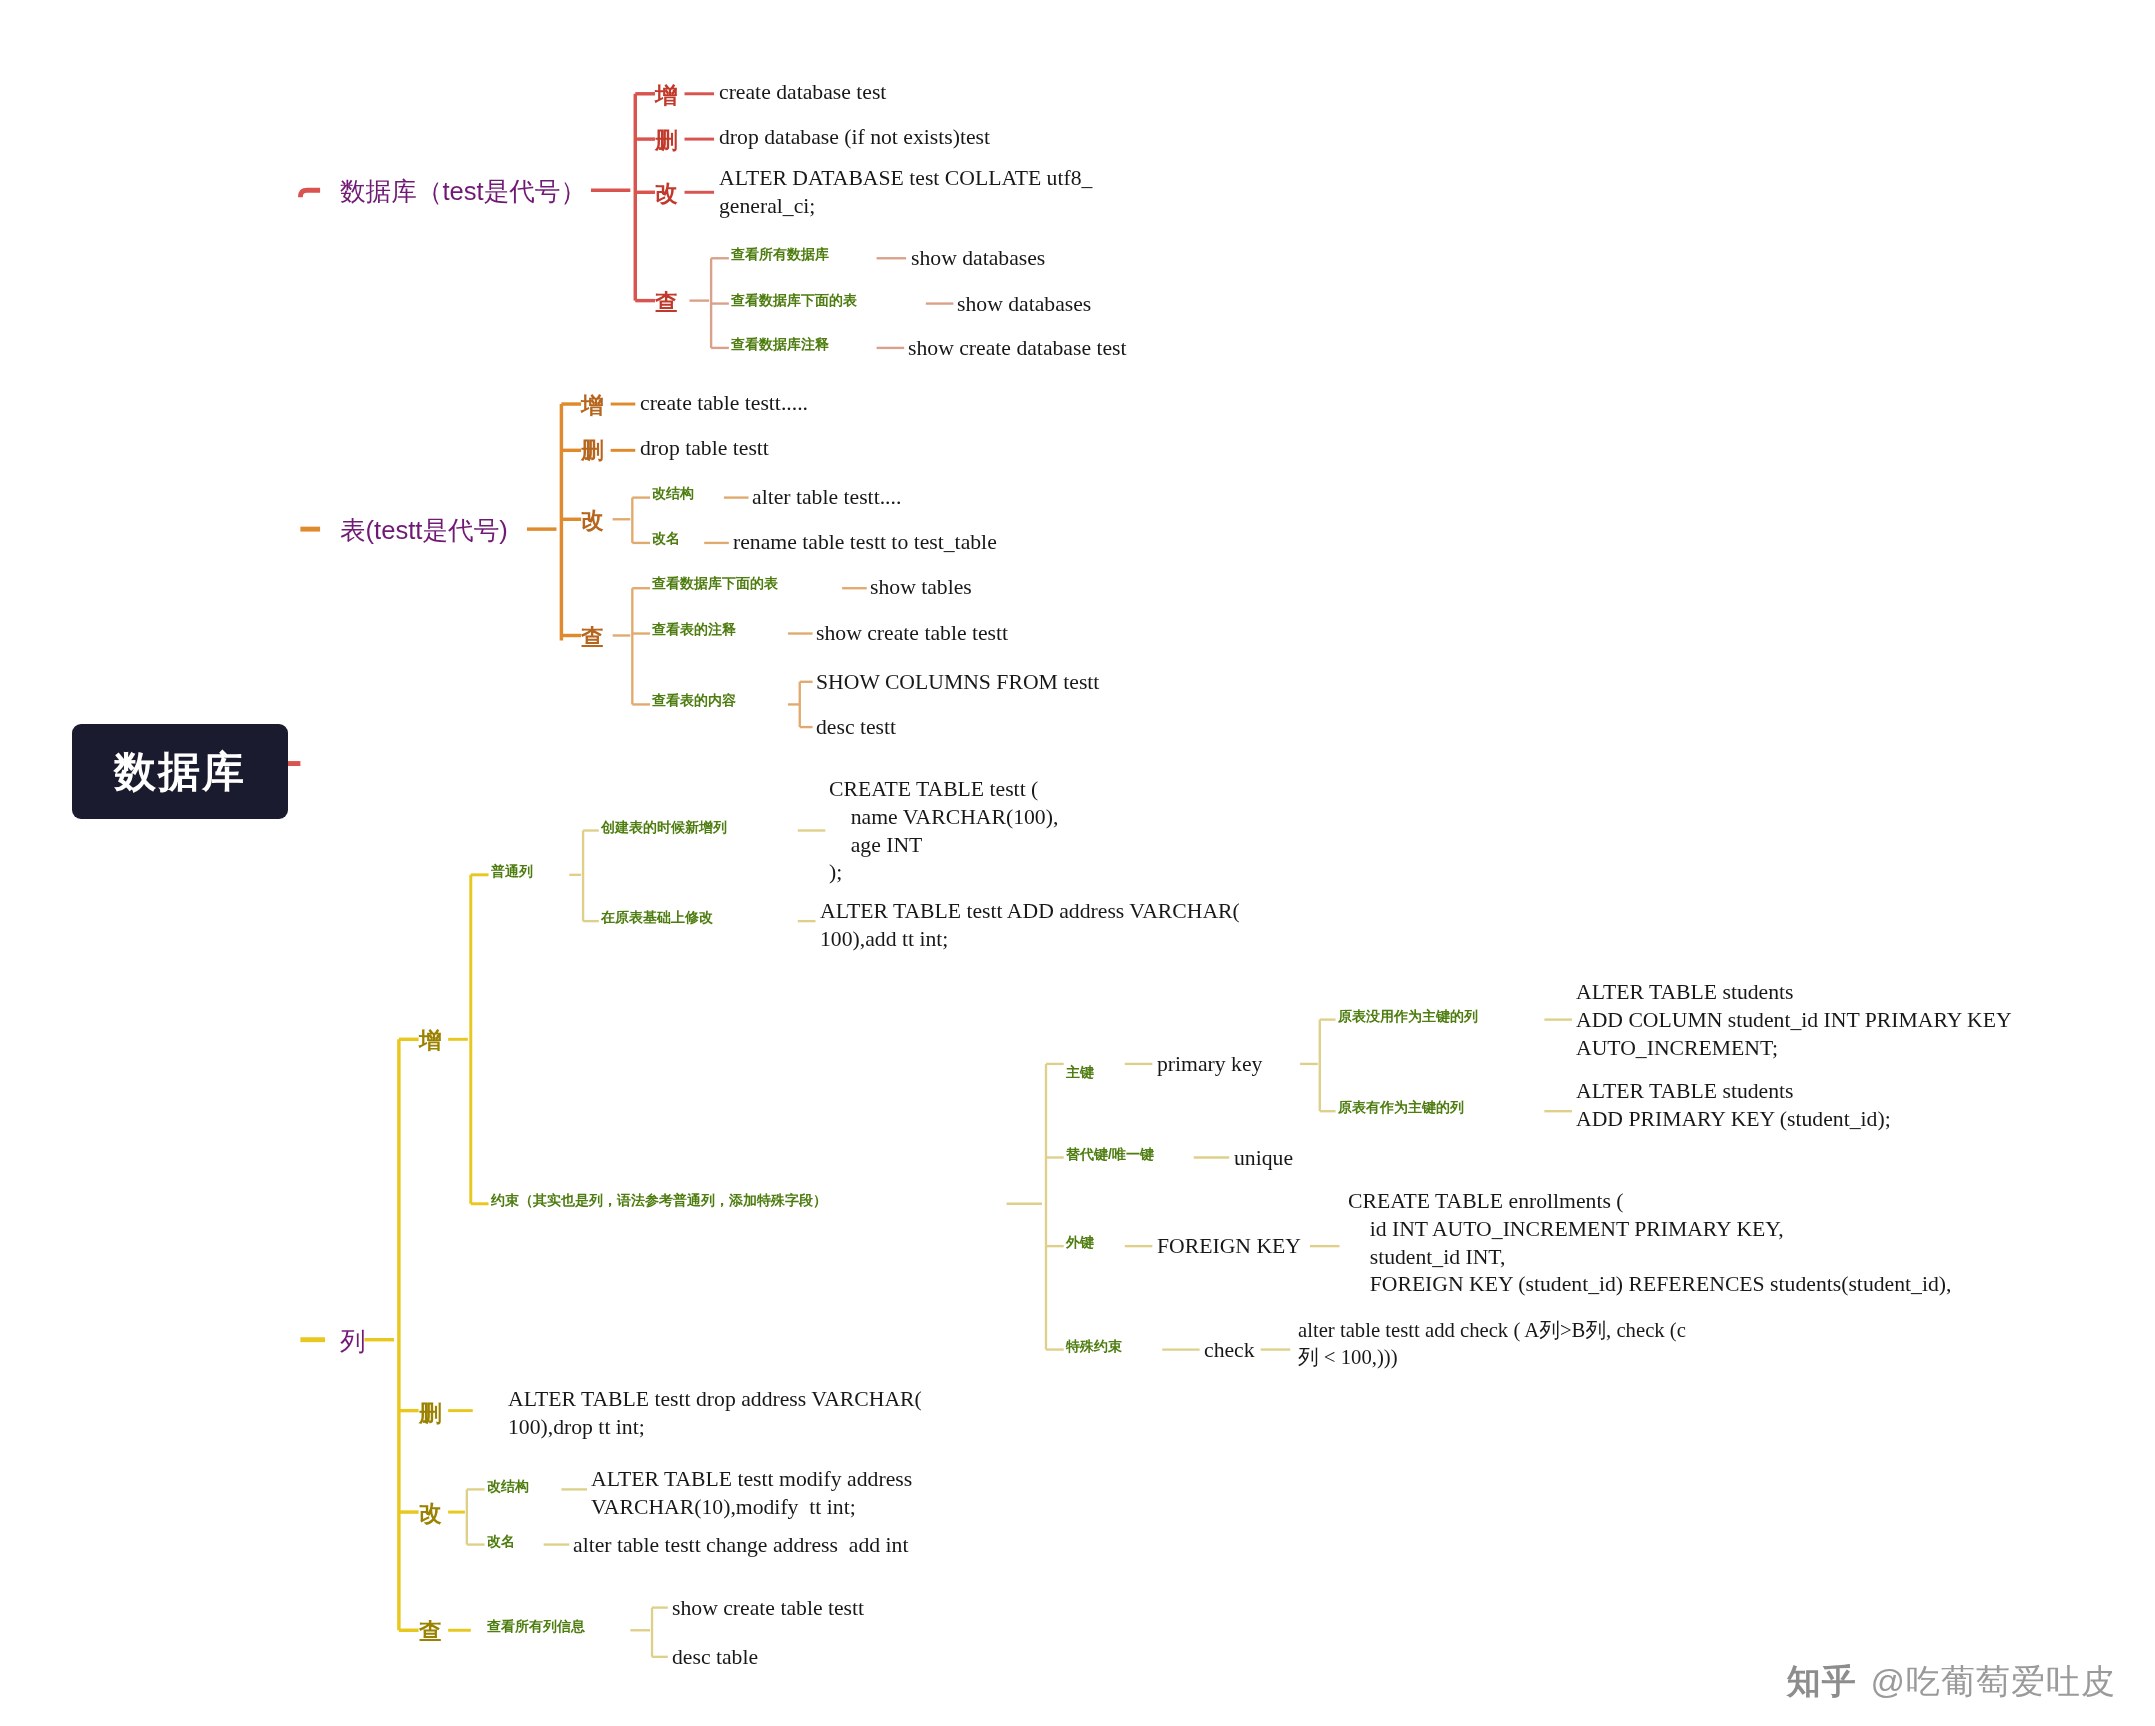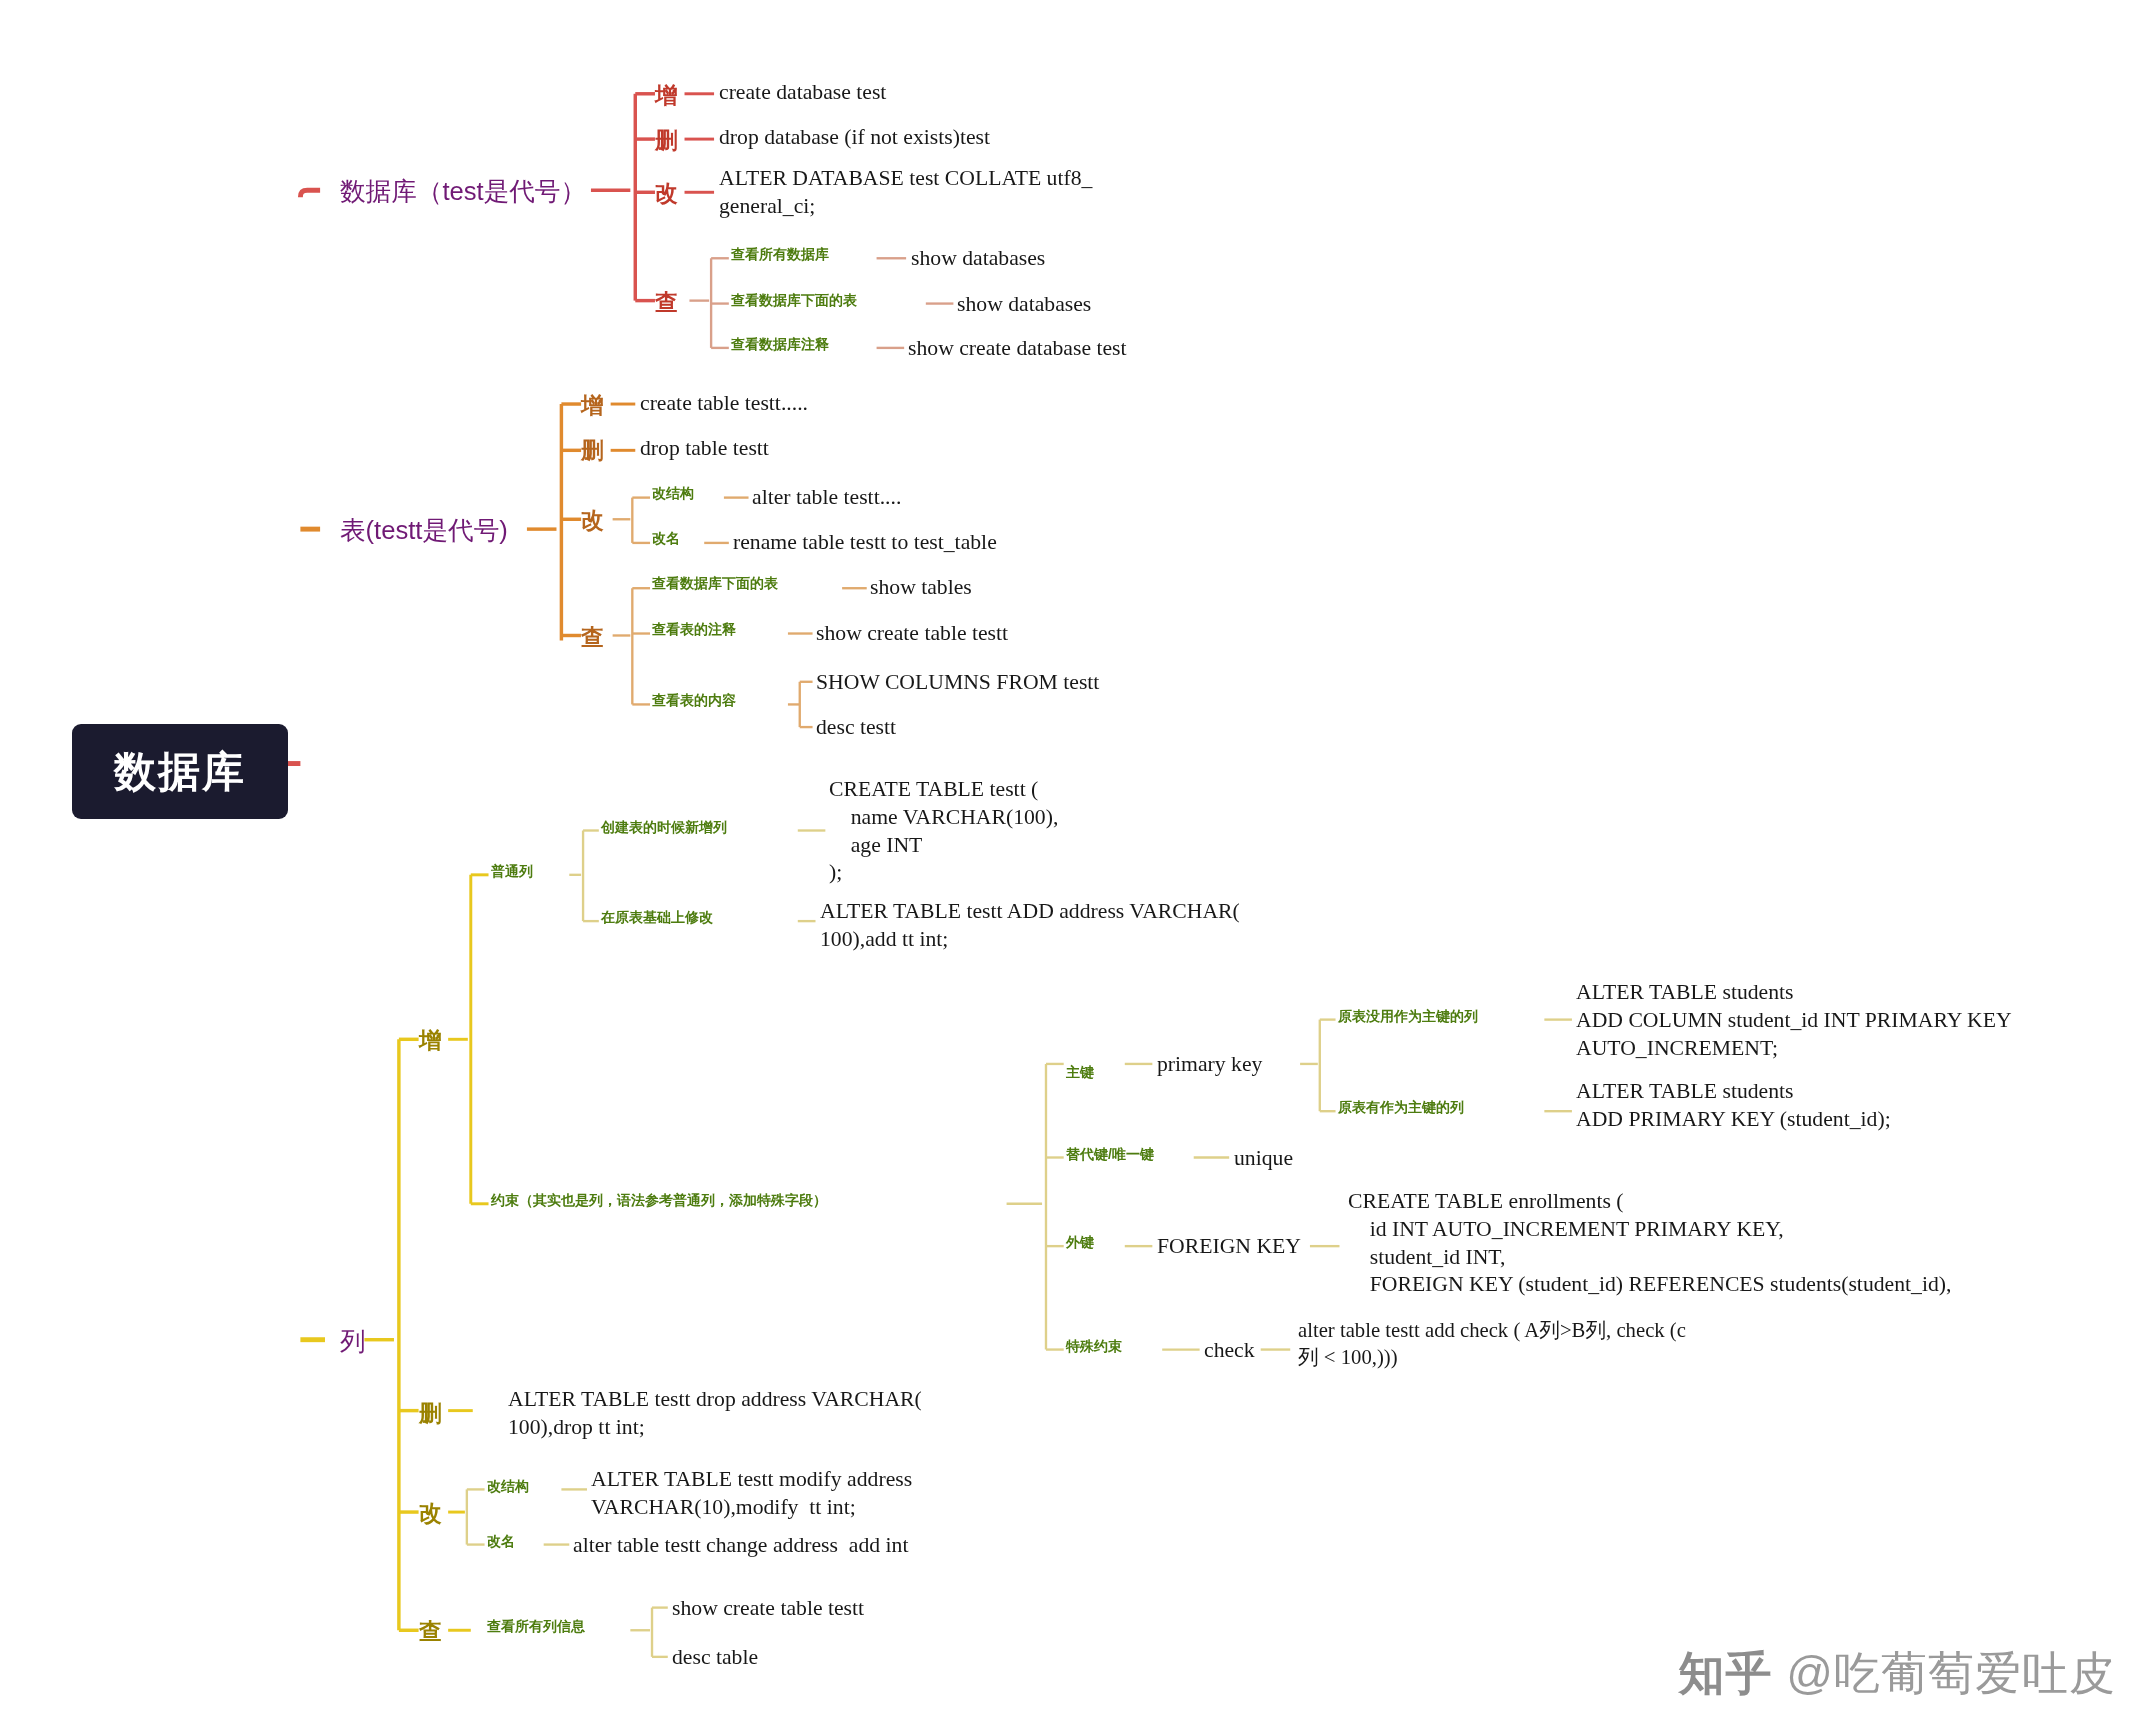--- a/index.html
+++ b/index.html
@@ -70,21 +70,21 @@
     color: #181818;
     font-family: "Liberation Serif", "DejaVu Serif", serif;
   }
   .code.small {
     font-size: 20.7px;
   }
   .watermark {
     position: absolute;
     right: 39px;
     bottom: 21.7px;
-    font-size: 46px;
+    font-size: 34px;
     color: #9a9a9a;
     font-family: "Liberation Sans", "DejaVu Sans", sans-serif;
     letter-spacing: 1px;
     display: flex;
     align-items: baseline;
     gap: 13.8px;
   }
   .watermark .zhihu {
     font-weight: bold;
     color: #8d8d8d;

